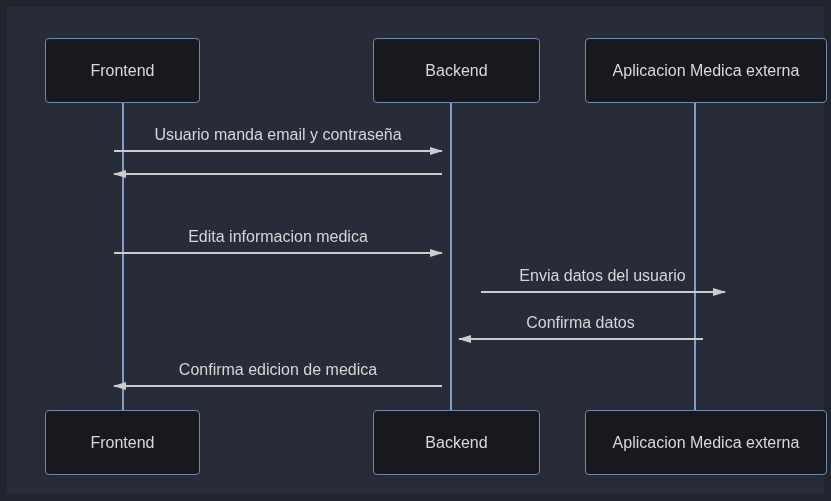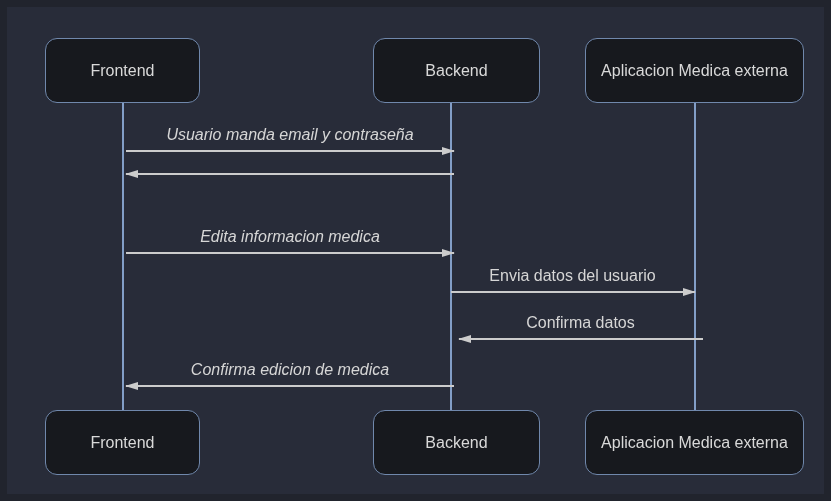--- a/index.html
+++ b/index.html
@@ -20,31 +20,31 @@
   }
   .stage{position:relative;width:831px;height:501px;}
   .surface{
     position:absolute;left:7px;top:7px;right:7px;bottom:7px;
     background:var(--bg-surface);
   }
   .actor{
     position:absolute;height:65px;box-sizing:border-box;
     background:var(--actor-fill);
     border:1.5px solid var(--actor-border);
-    border-radius:12px;
+    border-radius:4px;
     color:#d9d9d9;font-size:16px;
     display:flex;align-items:center;justify-content:center;
     white-space:nowrap;
     text-align:right;
   }
   .actor.row-top{top:31px;}
   .actor.row-bottom{top:403px;}
   .actor.pos-frontend{left:38px;width:155px;}
   .actor.pos-backend{left:366px;width:167px;}
-  .actor.pos-externa{left:578px;width:219px;}
+  .actor.pos-externa{left:578px;width:242px;}
 
   .lifeline{
     position:absolute;top:96px;height:307px;width:2px;
     background:var(--lifeline);
   }
   .lifeline.pos-frontend{left:114.5px;}
   .lifeline.pos-backend{left:442.5px;}
   .lifeline.pos-externa{left:686.5px;}
 
   .msg{position:absolute;}
@@ -54,26 +54,26 @@
   }
   .msg-line{position:relative;height:2px;background:var(--line);}
   .arrowhead{
     position:absolute;top:-3.5px;width:0;height:0;
     border-top:4.5px solid transparent;
     border-bottom:4.5px solid transparent;
   }
   .arrowhead.dir-right{right:-1px;border-left:13px solid var(--line);}
   .arrowhead.dir-left{left:-1px;border-right:13px solid var(--line);}
 
-  .msg.span-fb{left:119px;width:328px;font-style:italic;}
+  .msg.span-fb{left:107px;width:328px;}
   .msg.span-be{left:443.5px;width:244px;}
   .msg.m1{top:119px;}
   .msg.m2{top:166px;}
   .msg.m3{top:213px;margin-top:8px;}
-  .msg.m4{top:260px;}
+  .msg.m4{top:260px;padding-left:30px;}
   .msg.m5{top:307px;padding-left:8px;}
   .msg.m6{top:354px;}
 </style>
 </head>
 <body>
 
 <div class="stage">
   <div class="surface">
 
     <div class="lifeline pos-frontend"></div>

